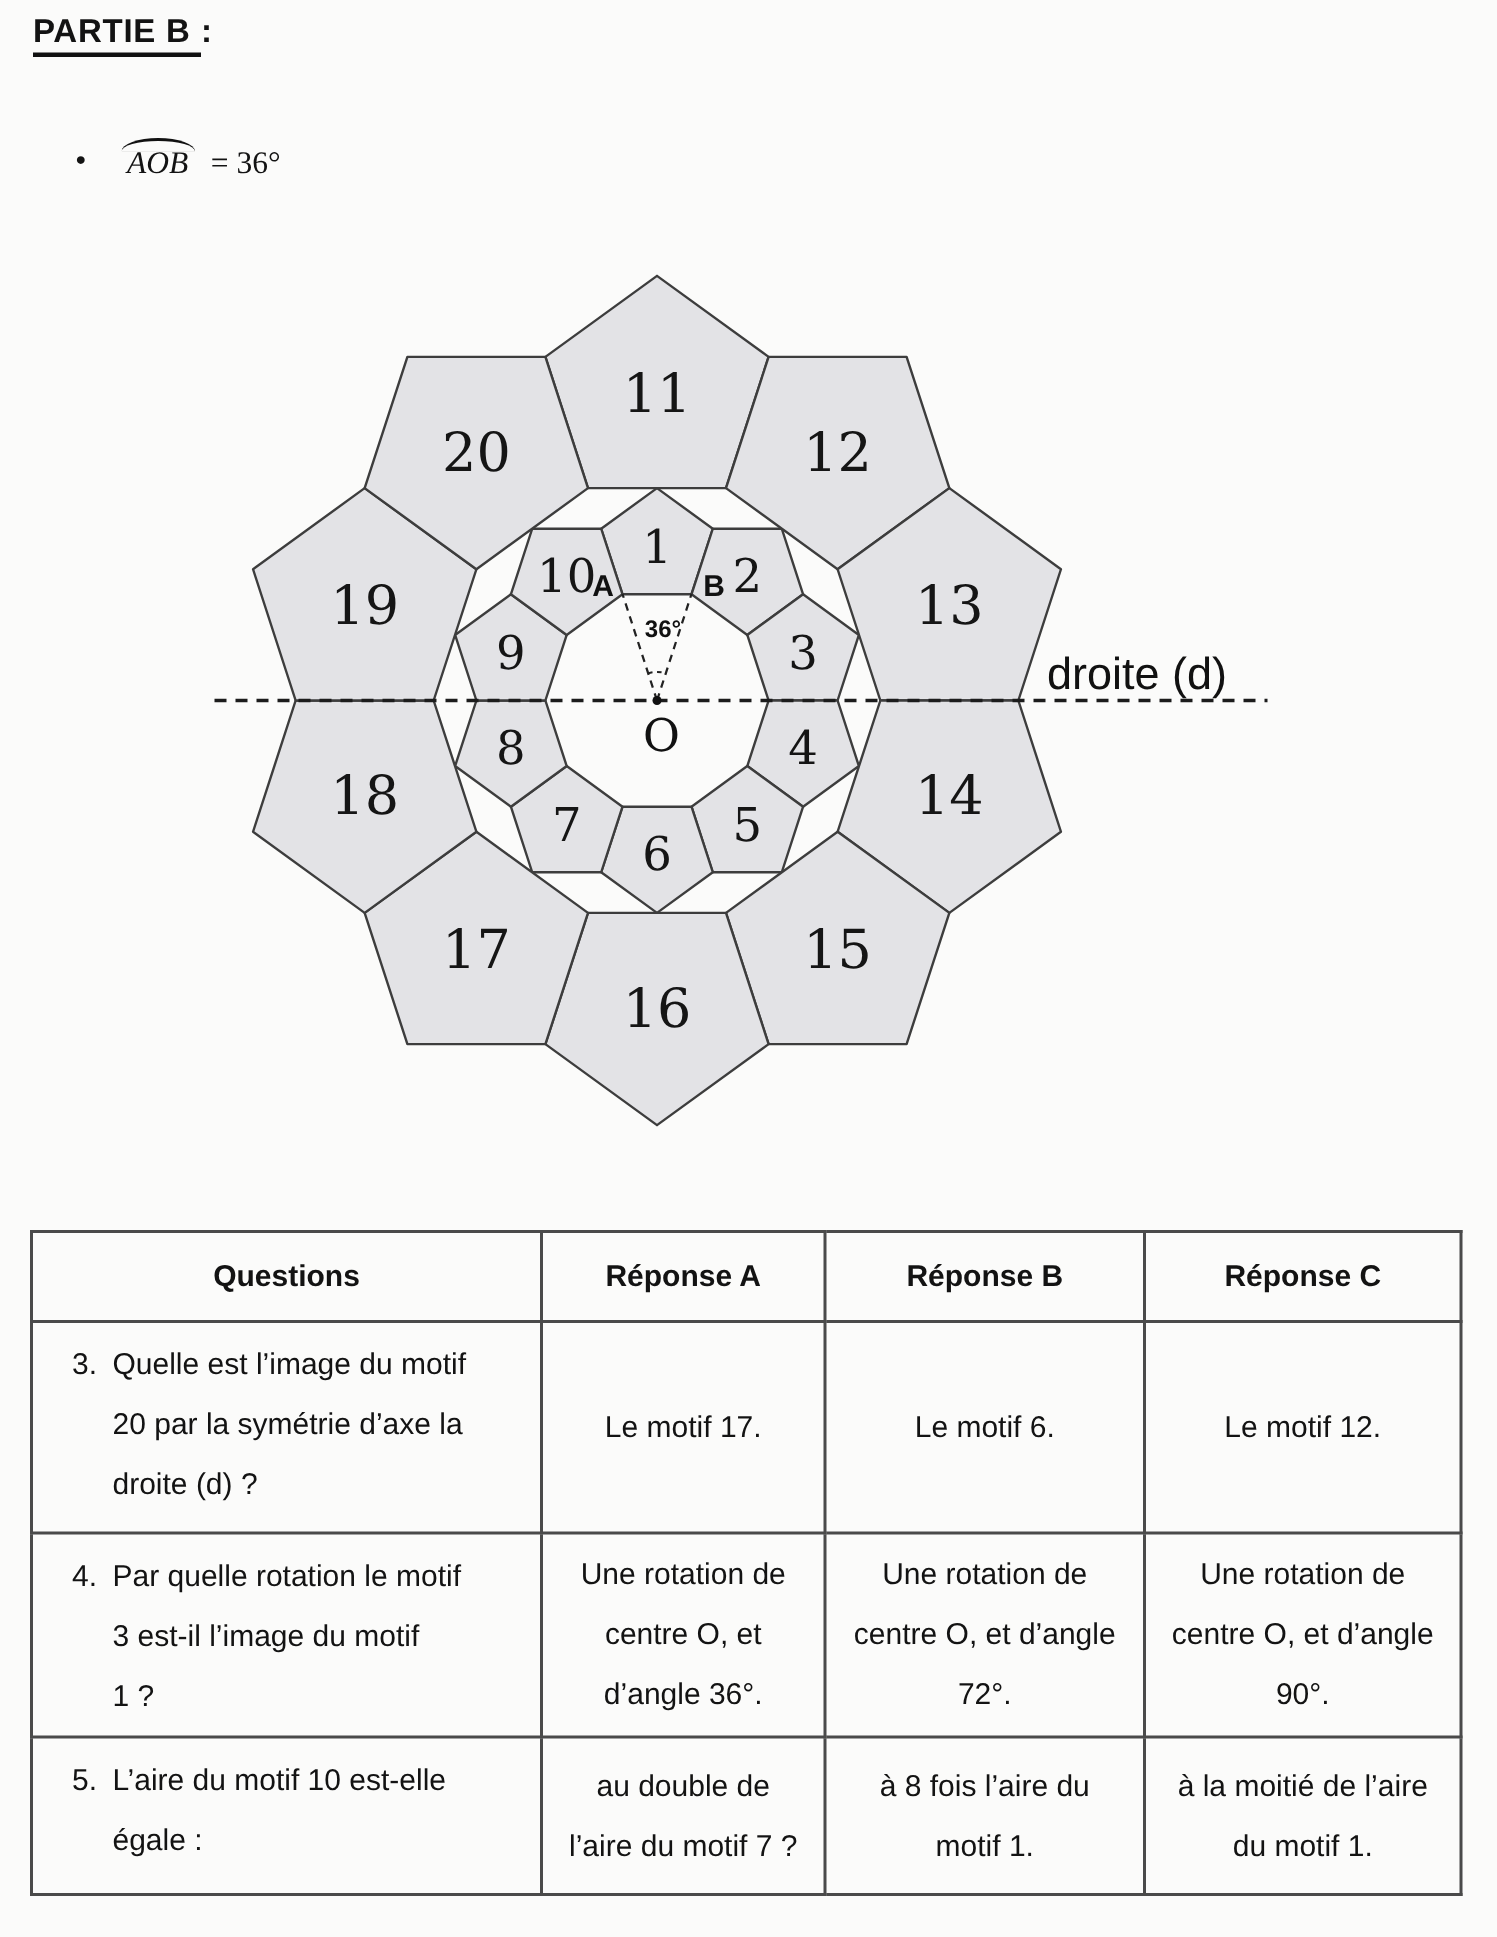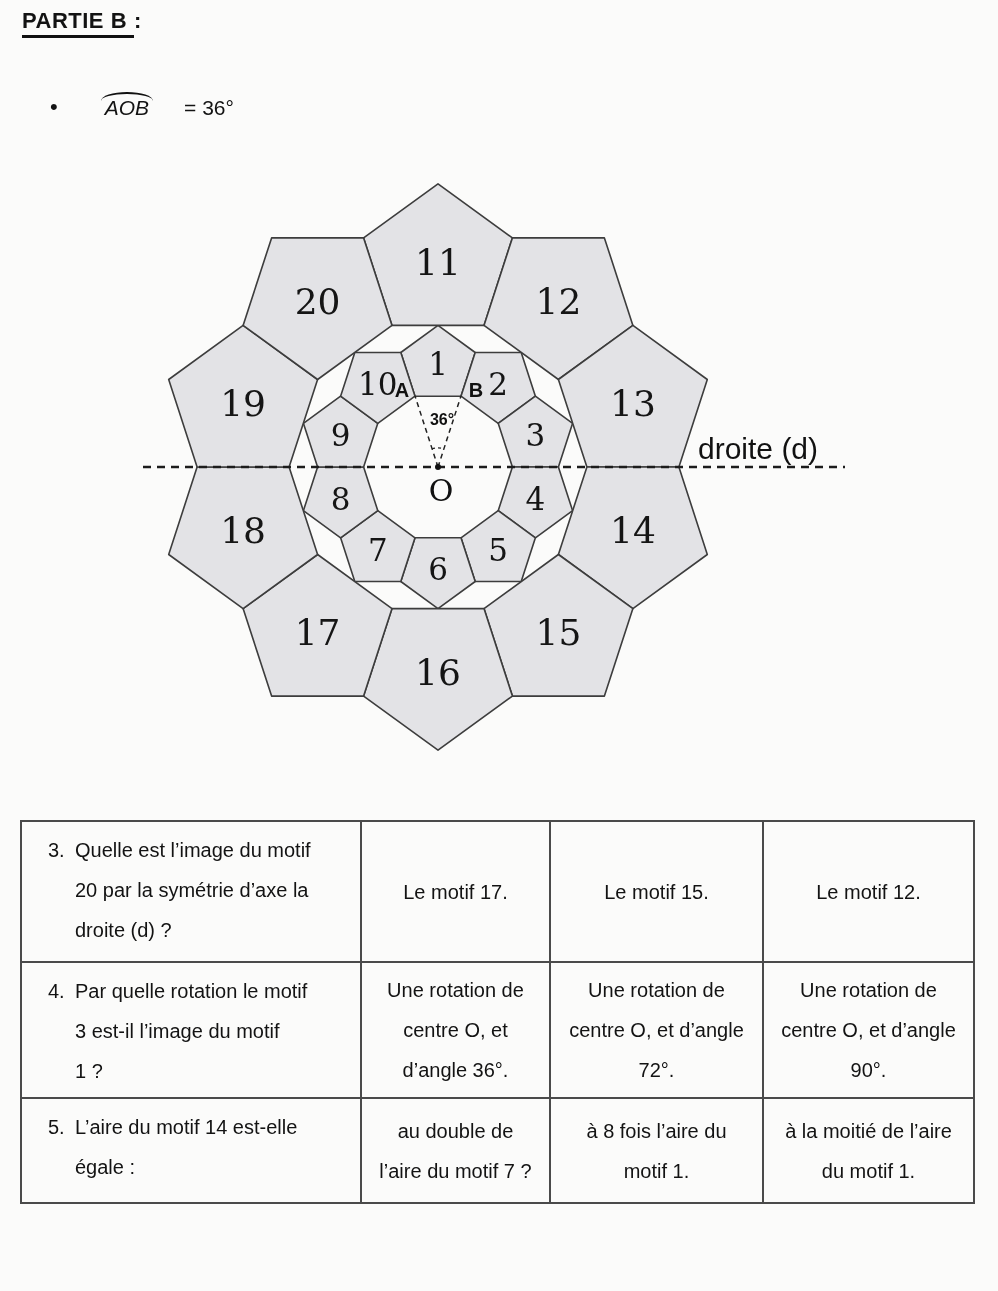--- a/index.html
+++ b/index.html
@@ -5,21 +5,21 @@
   html,body{margin:0;padding:0;}
   body{width:998px;height:1291px;background:#fbfbfa;font-family:"Liberation Sans",sans-serif;color:#131313;}
   .page{position:relative;width:998px;height:1291px;overflow:hidden;border-radius:26px;}
 
   .title{position:absolute;left:22px;top:8px;font-size:22px;font-weight:bold;letter-spacing:.5px;}
   .title .underlined{display:inline-block;border-bottom:3px solid #111;padding-bottom:1px;padding-right:7px;}
   .intro{position:absolute;left:20px;top:49px;width:965px;font-size:19.5px;}
 
   .bullet{position:absolute;left:50px;display:flex;align-items:baseline;}
   .bullet::before{content:"•";font-size:22px;margin-right:24px;position:relative;top:-1px;}
-  .bullet-angle{top:84px;font-family:Liberation Sans, sans-serif;font-size:21px;gap:20px;}
+  .bullet-angle{top:84px;font-family:Liberation Serif, serif;font-size:21px;}
   .bullet-homothety{top:132px;font-size:19.5px;}
   .mhat{position:relative;display:inline-block;font-style:italic;padding:0 3px;}
   .mhat::before{content:"";position:absolute;left:-1px;right:-1px;top:-4px;height:7px;
     border-top:2.5px solid #111;border-radius:50% / 100% 100% 0 0;}
   .beq{margin-left:12px;margin-top:12px;}
 
   .fig-wrap{position:absolute;left:0;top:170px;width:998px;height:600px;}
   .fig-num{font-family:"DejaVu Serif",serif;fill:#151515;}
   .pt-label{font-family:"Liberation Sans",sans-serif;font-weight:bold;font-size:20px;fill:#111;}
   .angle-label{font-family:"Liberation Sans",sans-serif;font-weight:bold;font-size:16px;fill:#111;}
@@ -116,31 +116,37 @@
   </div>
 
   <table class="qtable">
     <colgroup>
         <col style="width:340px">
         <col style="width:189px">
         <col style="width:213px">
         <col style="width:211px">
       </colgroup>
     <tbody>
+        <tr style="height:60px">
+      <th>Questions</th>
+      <th>Réponse A</th>
+      <th>Réponse B</th>
+      <th>Réponse C</th>
+    </tr>
     <tr style="height:141px">
       <td class="qtd">
             <div class="qcell">
               <span class="qnum">3.</span>
               <span class="qtext">Quelle est l’image du motif
 20 par la symétrie d’axe la
 droite (d) ?</span>
             </div>
           </td>
       <td class="ans">Le motif 17.</td>
-      <td class="ans">Le motif 15.</td>
+      <td class="ans">Le motif 6.</td>
       <td class="ans">Le motif 12.</td>
     </tr>
     <tr style="height:136px">
       <td class="qtd">
             <div class="qcell">
               <span class="qnum">4.</span>
               <span class="qtext">Par quelle rotation le motif
 3 est-il l’image du motif
 1 ?</span>
             </div>
@@ -152,21 +158,21 @@
 centre O, et d’angle
 72°.</td>
       <td class="ans">Une rotation de
 centre O, et d’angle
 90°.</td>
     </tr>
     <tr style="height:105px">
       <td class="qtd">
             <div class="qcell">
               <span class="qnum">5.</span>
-              <span class="qtext">L’aire du motif 14 est-elle
+              <span class="qtext">L’aire du motif 10 est-elle
 égale :</span>
             </div>
           </td>
       <td class="ans">au double de
 l’aire du motif 7 ?</td>
       <td class="ans">à 8 fois l’aire du
 motif 1.</td>
       <td class="ans">à la moitié de l’aire
 du motif 1.</td>
     </tr>

